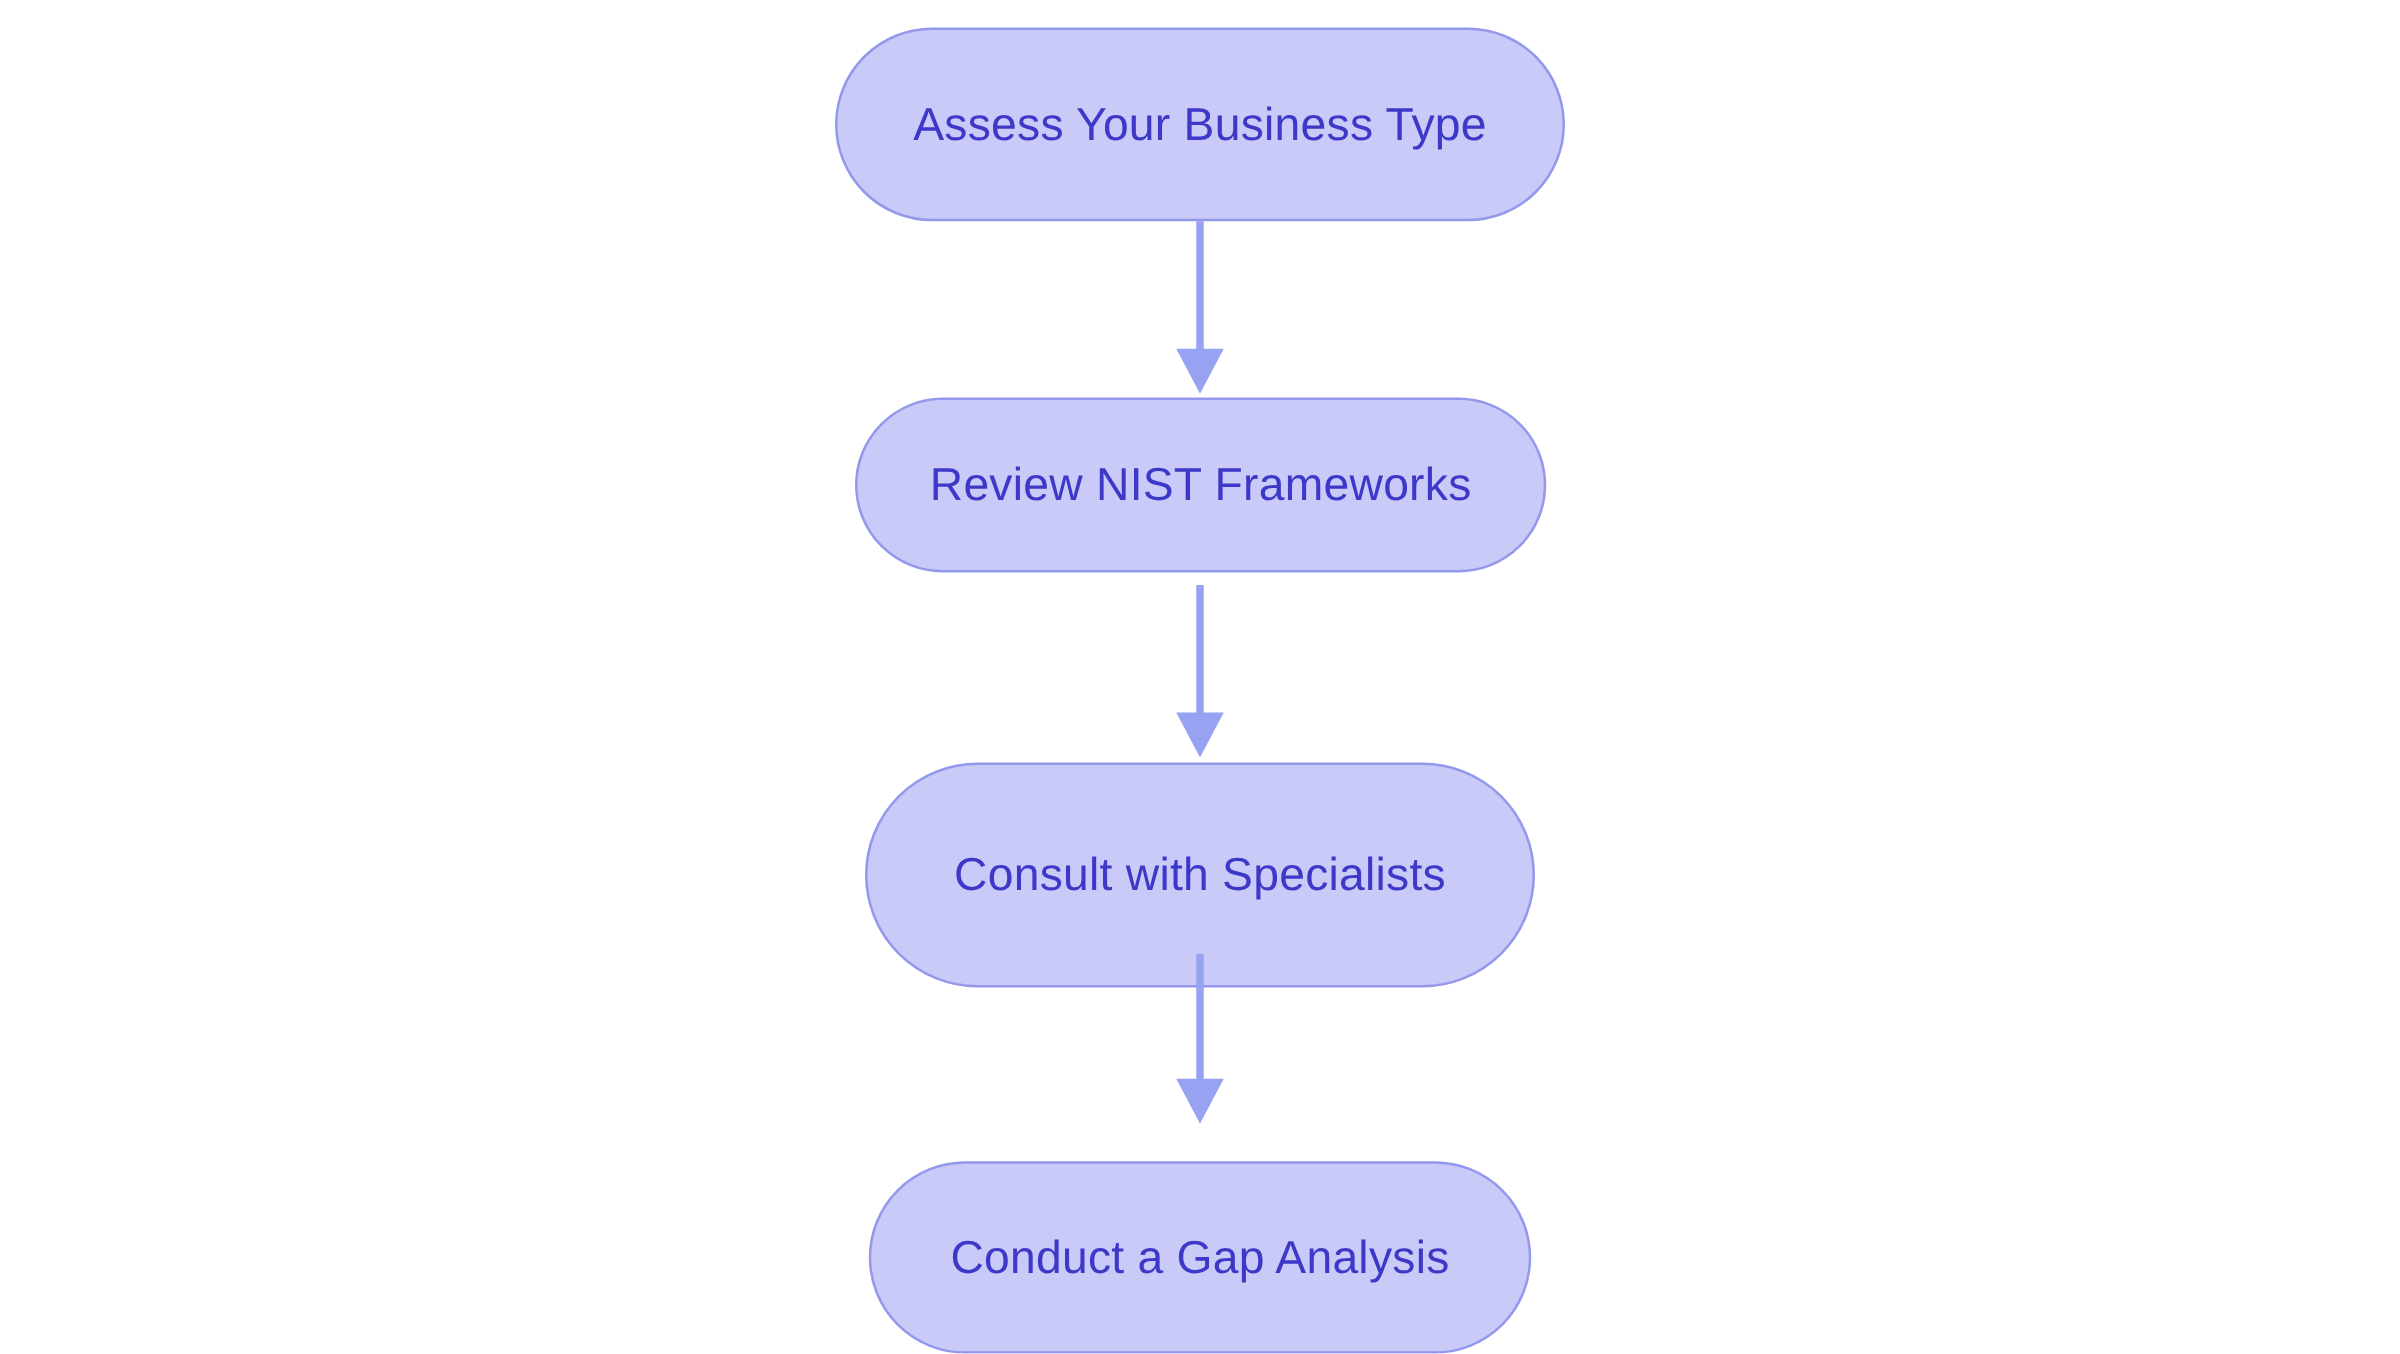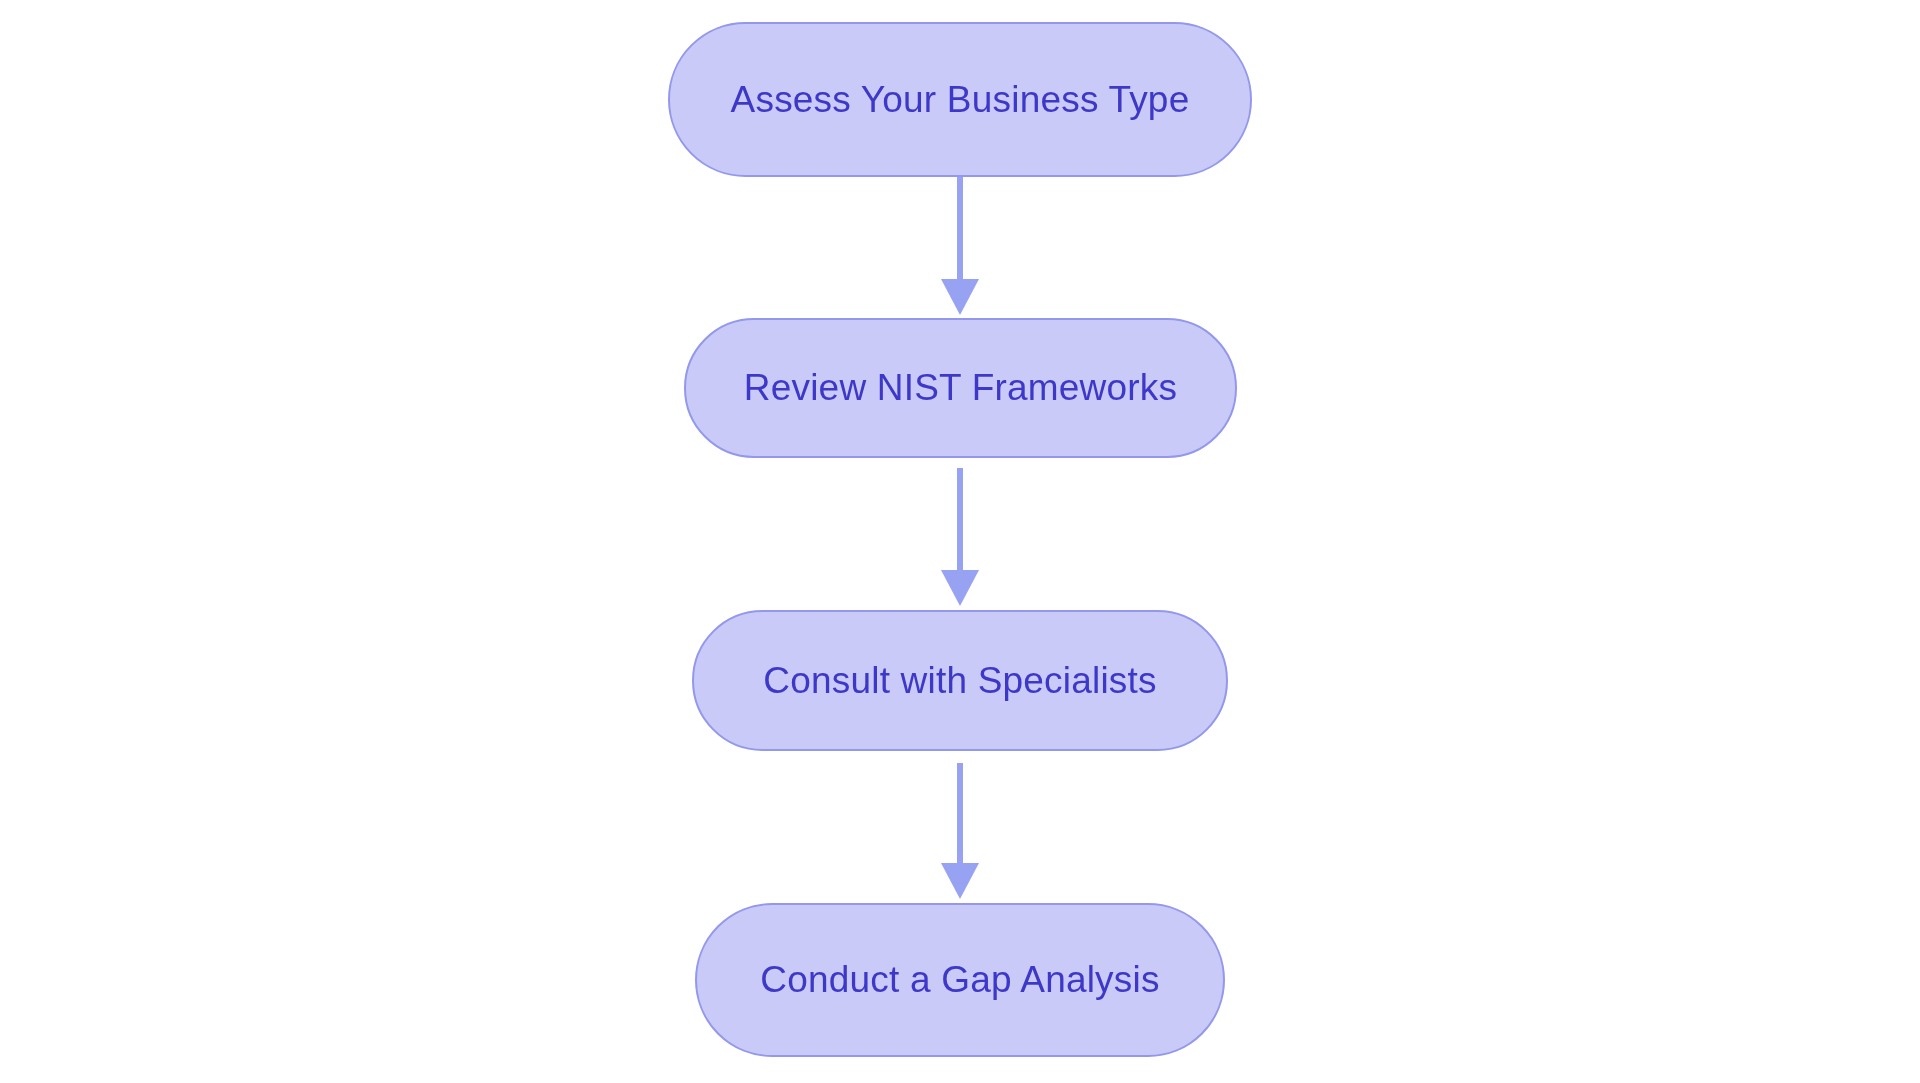--- a/index.html
+++ b/index.html
@@ -28,22 +28,22 @@
   }
   .node-label {
     font-size: 37px;
     font-weight: 400;
     letter-spacing: 0.2px;
     color: var(--node-text, #3d38c8);
     white-space: nowrap;
   }
   .node1 { left: 668px; top:  22px; width: 584px; height: 155px; }
   .node2 { left: 684px; top: 318px; width: 553px; height: 140px; }
-  .node3 { left: 692px; top: 610px; width: 536px; height: 141px; }
-  .node4 { left: 695px; top: 903px; width: 530px; height: 154px; }
+  .node3 { left: 692px; top: 610px; width: 536px; height: 180px; }
+  .node4 { left: 695px; top: 929px; width: 530px; height: 154px; }
 
   .arrow-line {
     position: absolute;
     left: 957px;
     width: 6px;
     background: var(--arrow-color, #98a2f2);
   }
   .arrow-head {
     position: absolute;
     left: 941px;

